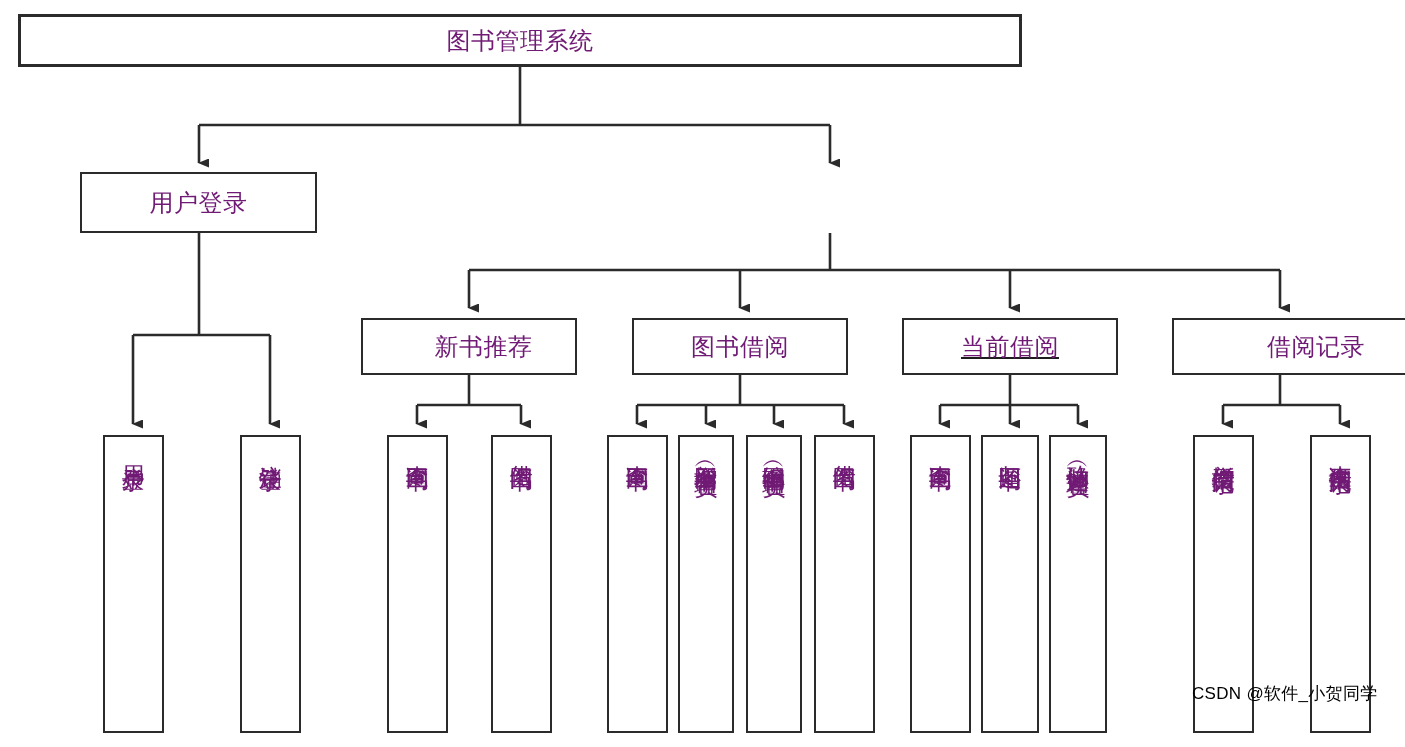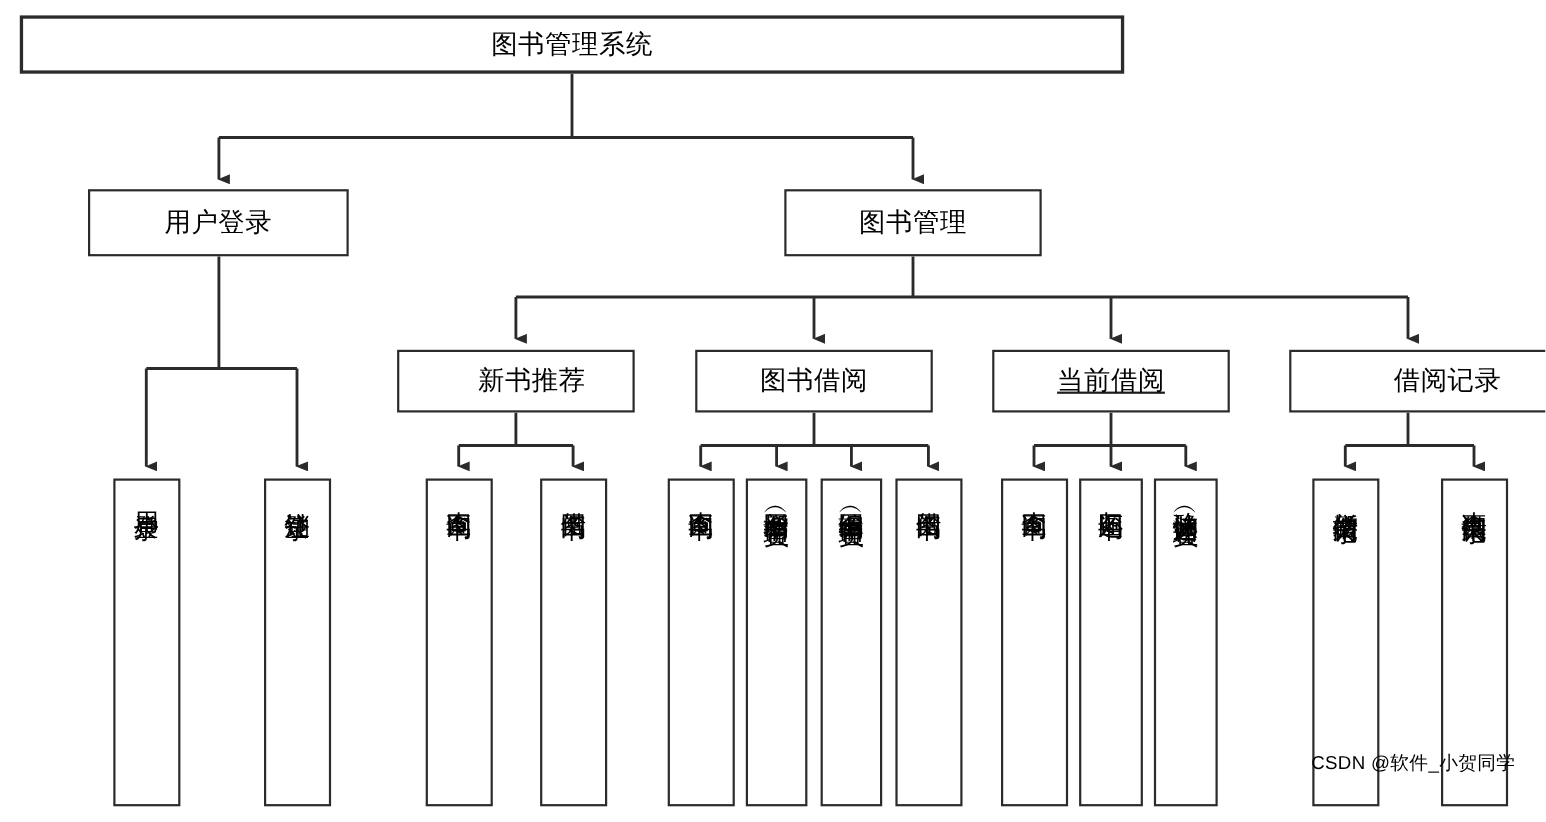--- a/index.html
+++ b/index.html
@@ -38,21 +38,21 @@
     z-index: 2;
   }
   .node.root {
     border-width: 3px;
   }
   .node-label {
     font-size: 24px;
     line-height: 1.15;
     letter-spacing: 0.5px;
     white-space: nowrap;
-    color: #000000;
+    color: #701a75;
   }
   .node.leaf {
     align-items: flex-start;
     justify-content: center;
     padding-top: 10px;
   }
   .node.leaf .node-label {
     writing-mode: vertical-rl;
     text-orientation: upright;
     white-space: normal;
@@ -131,23 +131,20 @@
   </svg>
 
   <div class="node root" style="left:18px; top:14px; width:1004px; height:53px;">
     <span class="node-label">图书管理系统</span>
   </div>
 
   <div class="node" style="left:80px; top:172px; width:237px; height:61px;">
     <span class="node-label">用户登录</span>
   </div>
 
-  <div class="node" style="left:713px; top:172px; width:234px; height:61px;">
-    <span class="node-label">图书管理</span>
-  </div>
 
   <div class="node" style="left:361px; top:318px; width:216px; height:57px;padding-left:29px;">
     <span class="node-label">新书推荐</span>
   </div>
 
   <div class="node" style="left:632px; top:318px; width:216px; height:57px;">
     <span class="node-label">图书借阅</span>
   </div>
 
   <div class="node" style="left:902px; top:318px; width:216px; height:57px;text-decoration:underline;">

